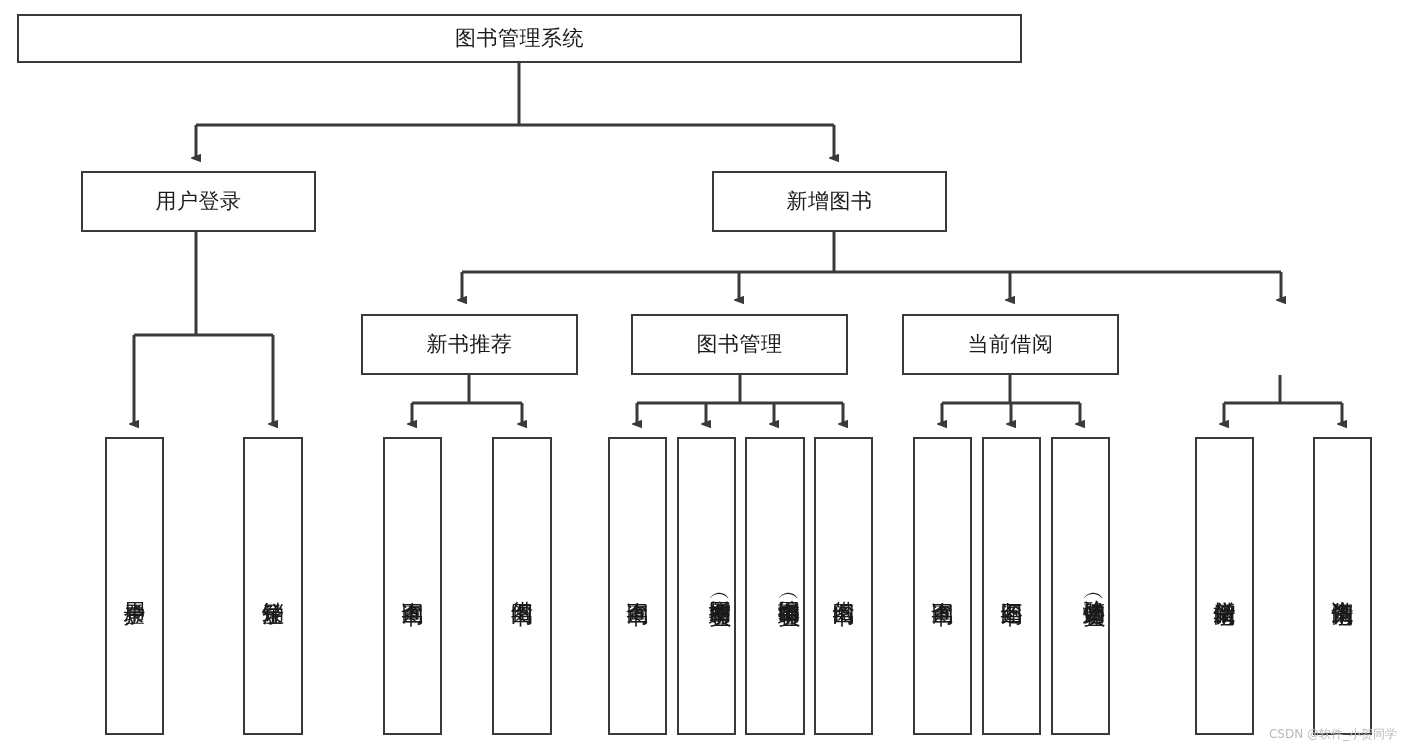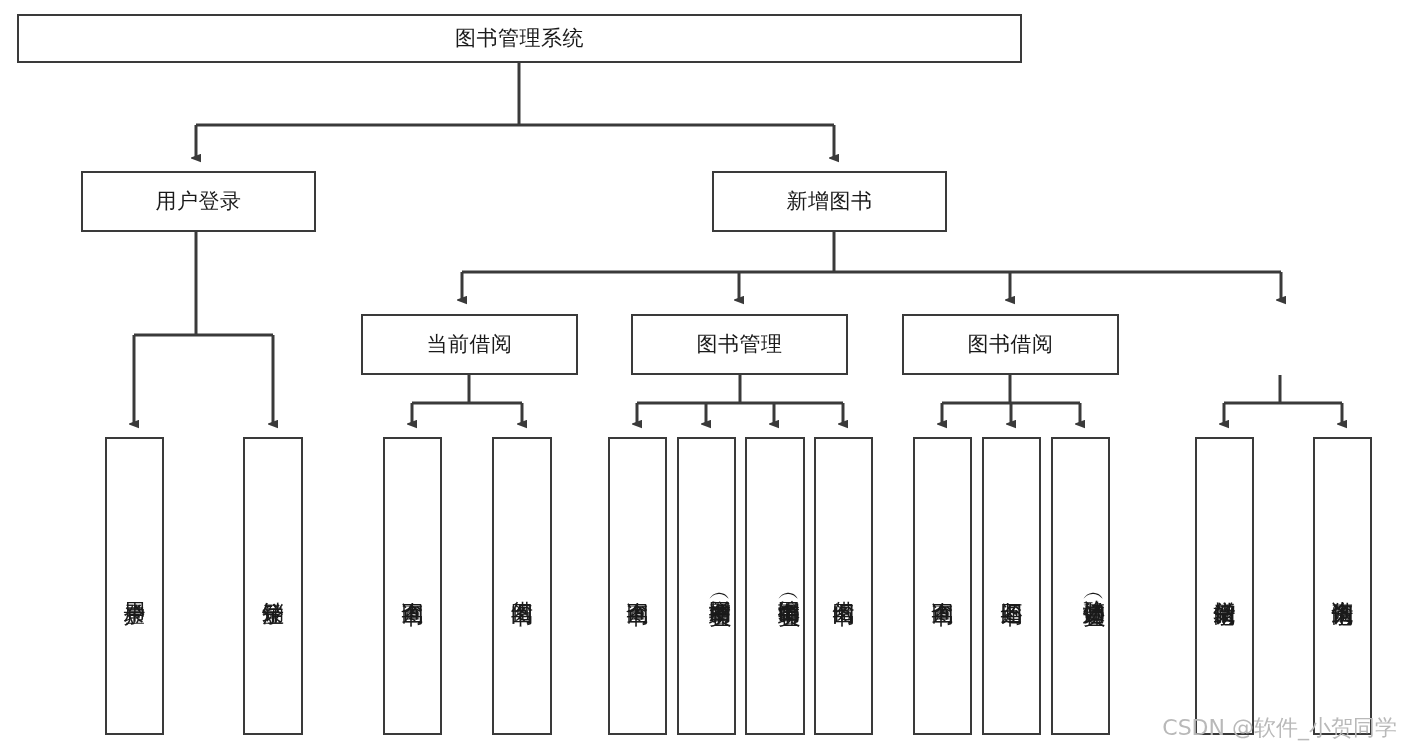--- a/index.html
+++ b/index.html
@@ -50,21 +50,21 @@
     padding-bottom: 6px;
     white-space: nowrap;
   }
   .node-v.align-top {
     align-items: flex-start;
   }
   .watermark {
     position: absolute;
     right: 8px;
     bottom: 4px;
-    font-size: 22px;
+    font-size: 12px;
     color: #b9b9b9;
     white-space: nowrap;
     font-family: "DejaVu Sans", "Liberation Sans", sans-serif;
   }
 </style>
 </head>
 <body>
 
 <div id="canvas">
 
@@ -117,25 +117,25 @@
       <path d="M1342,403 L1342,424" marker-end="url(#arrowhead)"></path>
     </g>
   </svg>
 
   <div class="node node-h" style="left:17px; top:14px; width:1005px; height:49px;">图书管理系统</div>
 
   <div class="node node-h" style="left:81px; top:171px; width:235px; height:61px;">用户登录</div>
 
   <div class="node node-h" style="left:712px; top:171px; width:235px; height:61px;">新增图书</div>
 
-  <div class="node node-h" style="left:361px; top:314px; width:217px; height:61px;">当前借阅</div>
+  <div class="node node-h" style="left:361px; top:314px; width:217px; height:61px;">新书推荐</div>
 
   <div class="node node-h" style="left:631px; top:314px; width:217px; height:61px;">图书管理</div>
 
-  <div class="node node-h" style="left:902px; top:314px; width:217px; height:61px;">图书借阅</div>
+  <div class="node node-h" style="left:902px; top:314px; width:217px; height:61px;">当前借阅</div>
 
 
   <div class="node node-v" style="left:105px; top:437px; width:59px; height:298px;">用户登录</div>
 
   <div class="node node-v" style="left:243px; top:437px; width:60px; height:298px;">注销登录</div>
 
   <div class="node node-v" style="left:383px; top:437px; width:59px; height:298px;">查询图书</div>
 
   <div class="node node-v" style="left:492px; top:437px; width:60px; height:298px;">借阅图书</div>
 

